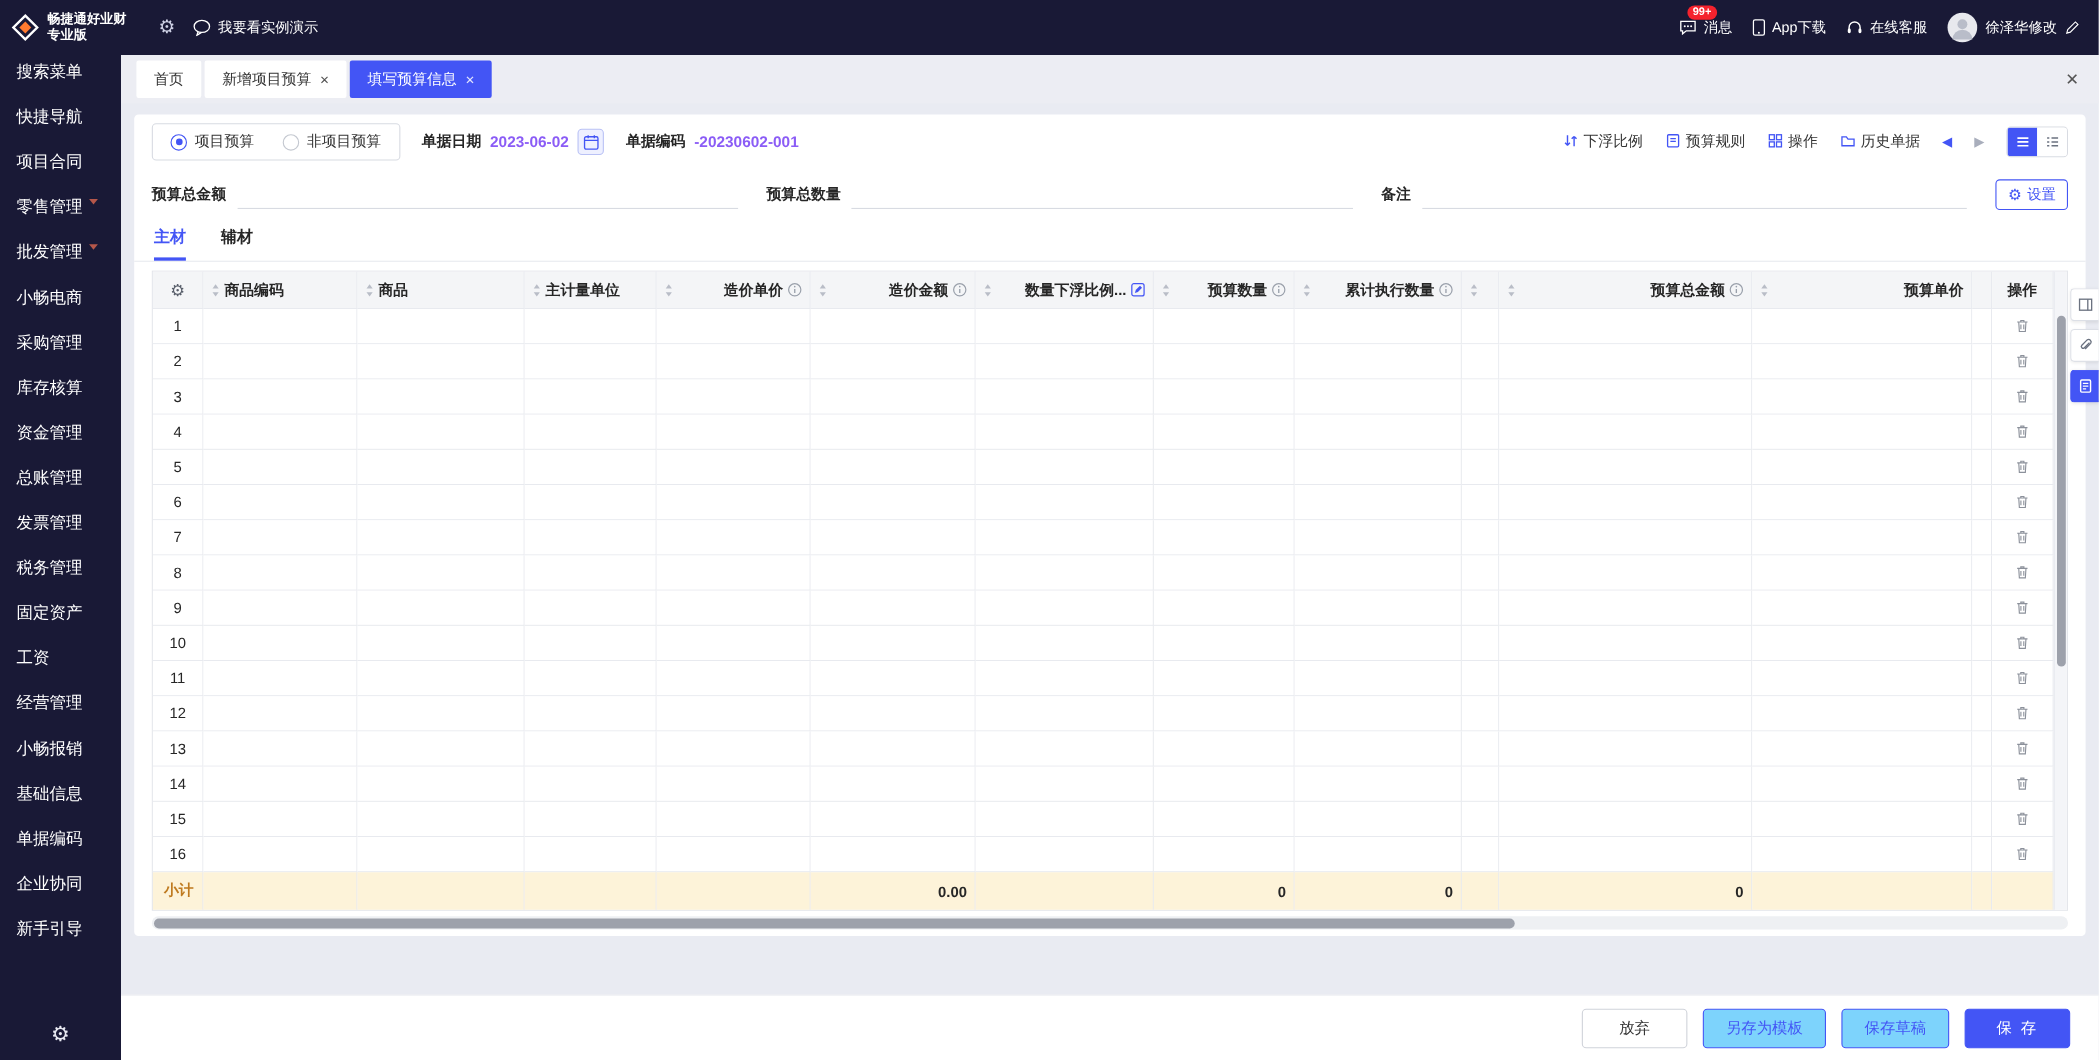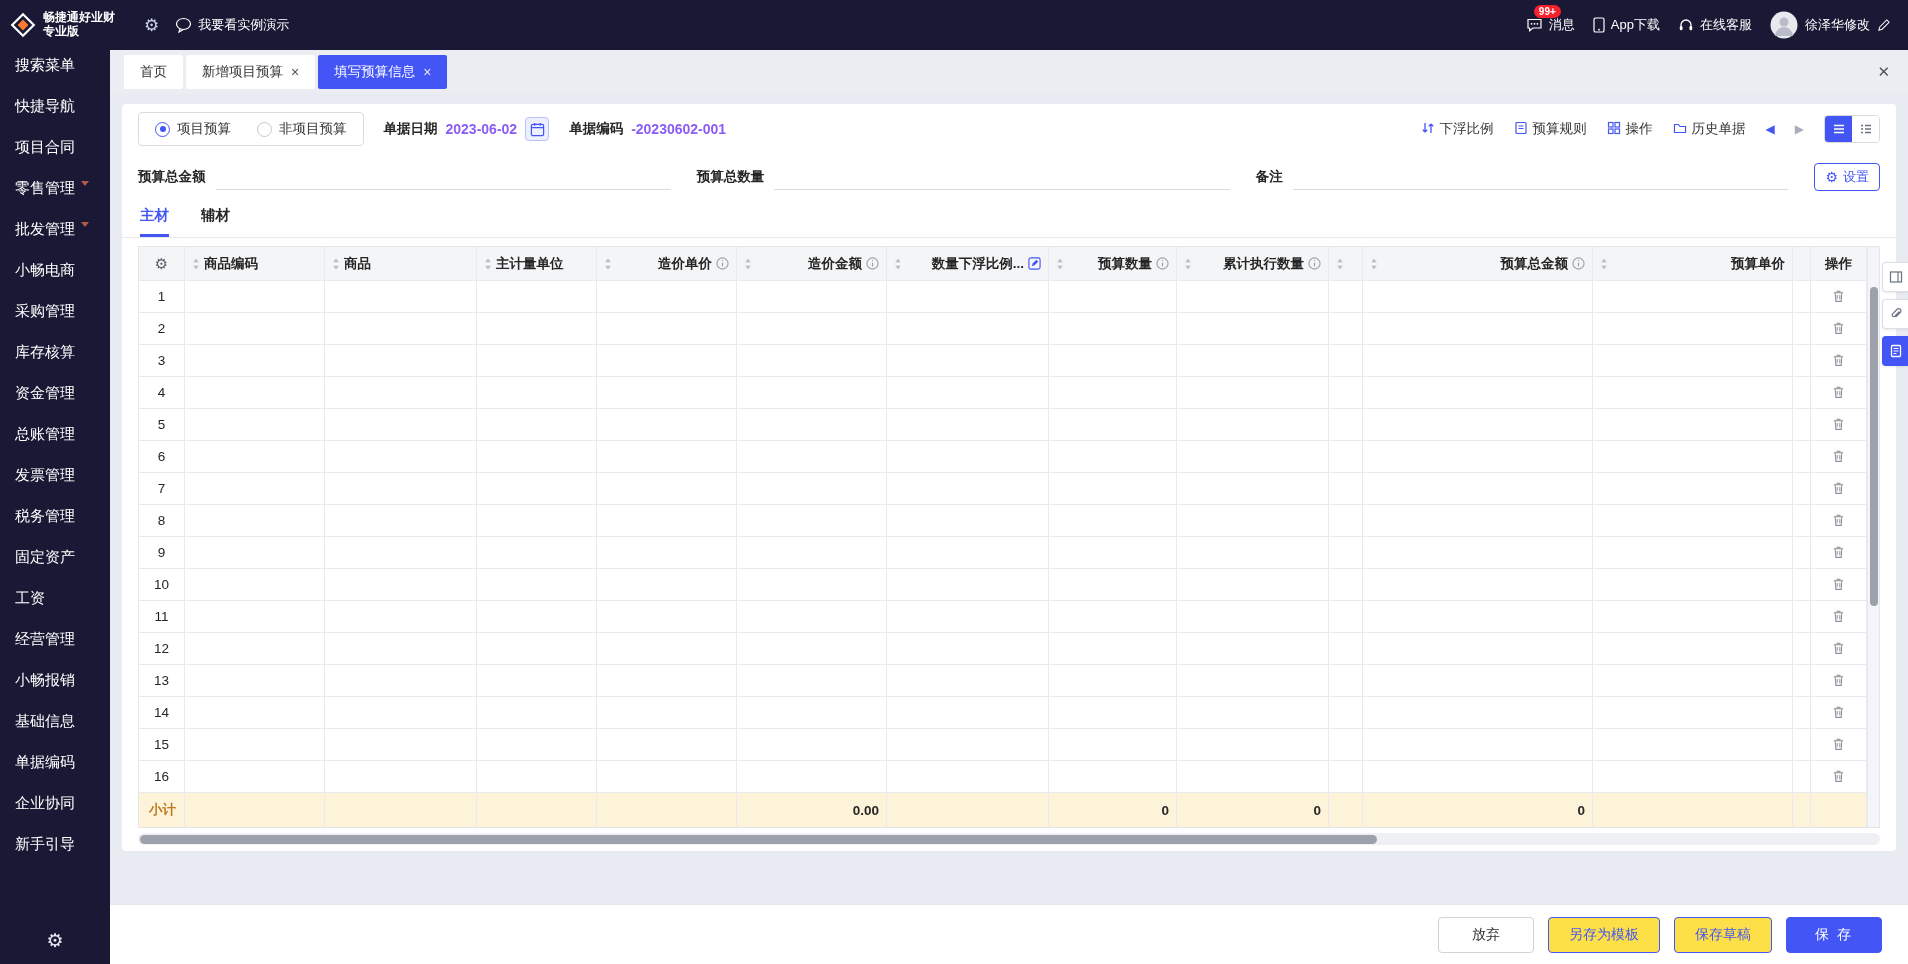--- a/index.html
+++ b/index.html
@@ -91,21 +91,21 @@
 
   .v-scroll{position:absolute;top:0;right:0;bottom:0;width:12px;background:#f4f5f8;border-left:1px solid #e8eaef;}
   .v-thumb{position:absolute;top:40px;left:1.5px;width:8px;height:55%;background:#9da1ab;border-radius:5px;}
   .h-scroll{height:12px;margin:5px 16px 0;background:#eef0f3;border-radius:6px;position:relative;}
   .h-thumb{position:absolute;left:2px;top:1.5px;height:9px;width:71%;background:#9da1ab;border-radius:5px;}
 
   
   .footer{height:60px;background:#fff;border-top:1px solid #e6e8ee;display:flex;align-items:center;justify-content:flex-end;gap:14px;padding:0 26px;flex:0 0 auto;}
   .btn{height:36px;min-width:96px;padding:0 20px;border-radius:4px;font-size:14px;cursor:pointer;font-family:inherit;}
   .btn.plain{background:#fff;border:1px solid #d0d3da;color:#333;}
-  .btn.outline{background:#fde047;border:1px solid #4355f5;color:#4355f5;}
+  .btn.outline{background:#7dd3fc;border:1px solid #4355f5;color:#4355f5;}
   .btn.primary{background:#4355f5;border:1px solid #4355f5;color:#fff;letter-spacing:2px;}
 
   
   .side-tools{position:absolute;right:0;top:262px;display:flex;flex-direction:column;gap:7px;z-index:5;}
   .stool{width:26px;height:30px;background:#fff;border:1px solid #dcdfe6;border-right:none;border-radius:4px 0 0 4px;display:flex;align-items:center;justify-content:center;cursor:pointer;box-shadow:0 1px 3px rgba(0,0,0,.08);}
   .stool.active{background:#4355f5;border-color:#4355f5;}
 </style>
 </head>
 <body>
 

